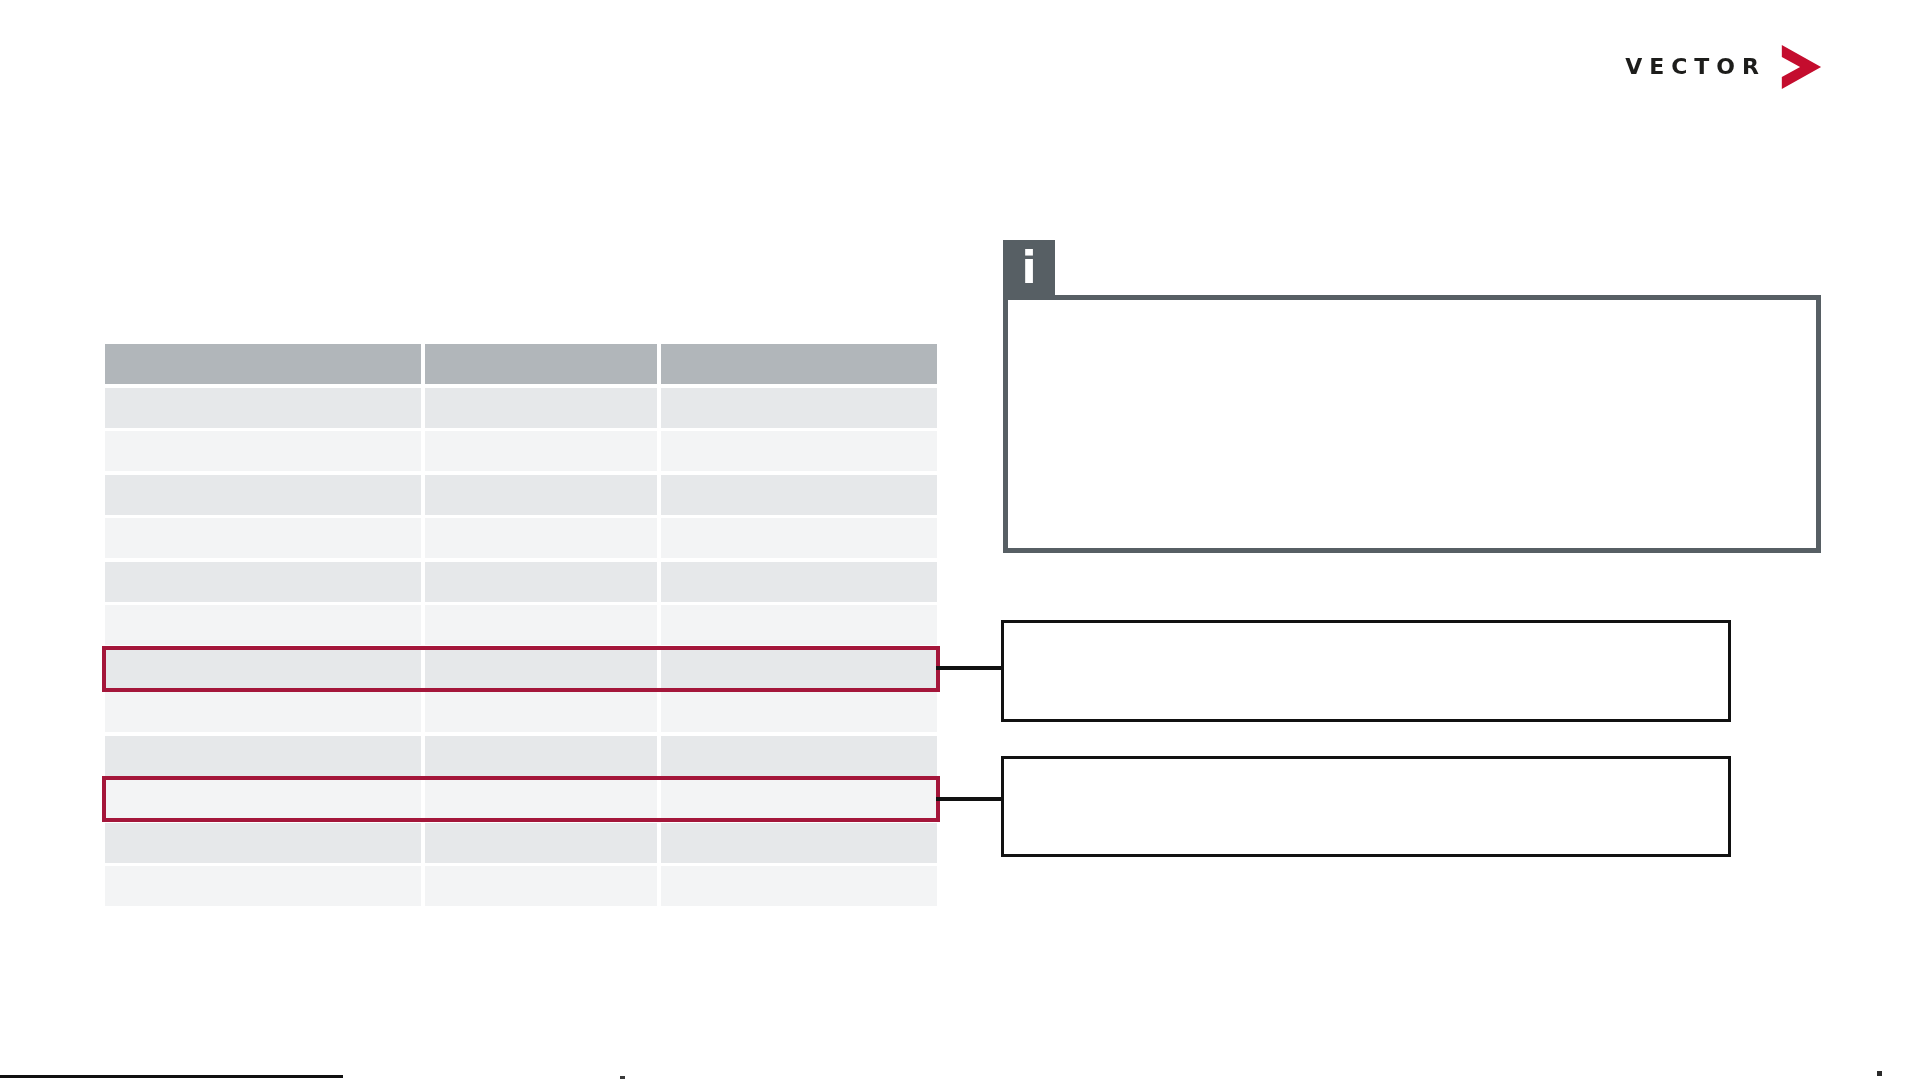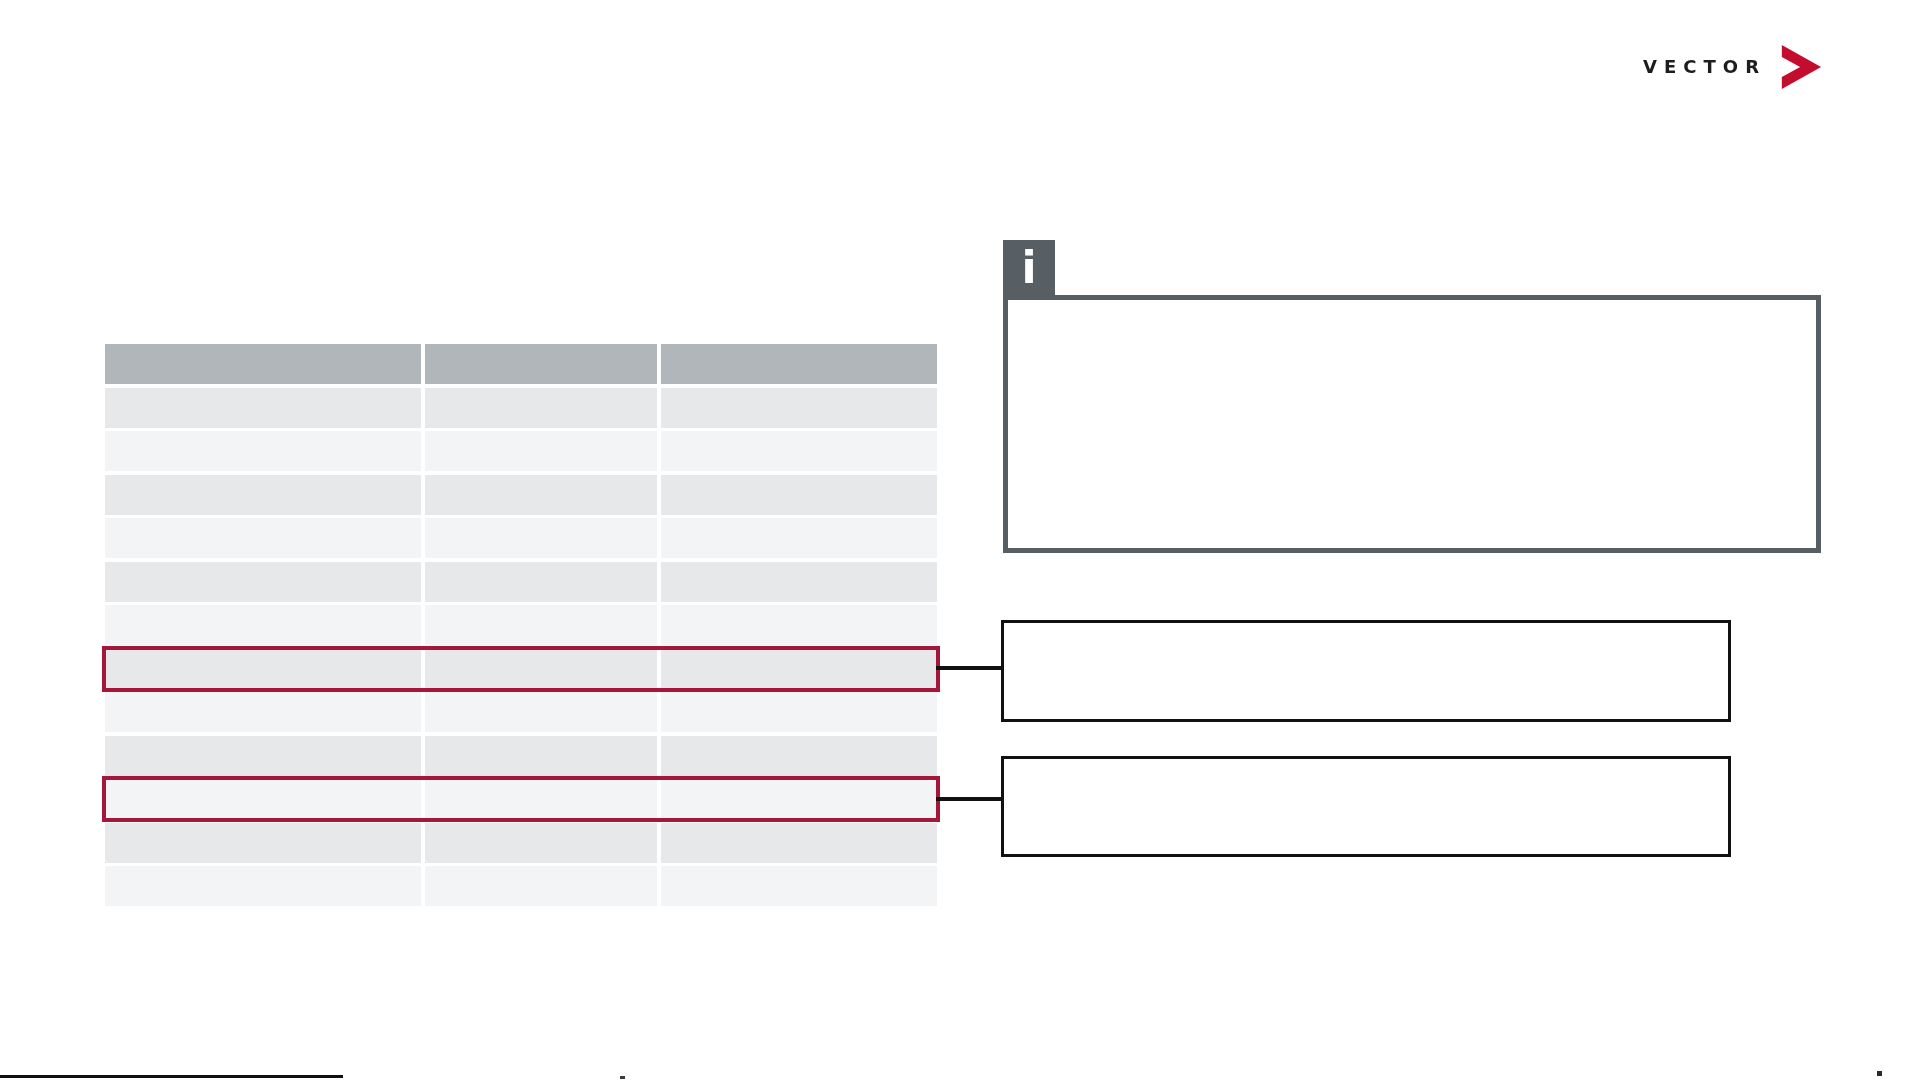--- a/index.html
+++ b/index.html
@@ -29,21 +29,21 @@
     position:absolute;
     top:44px;
     right:99px;
     display:flex;
     align-items:center;
     gap:14px;
   }
   .logo-text{
     color:var(--logo-text);
     font-weight:bold;
-    font-size:18px;
+    font-size:22px;
     letter-spacing:7px;
     line-height:46px;
   }
   .logo-chevron{display:block;}
   .logo-chevron polygon{fill:var(--logo-red);}
 
   
   .table{position:absolute;left:105px;top:344px;width:832px;}
   .trow{
     display:flex;

